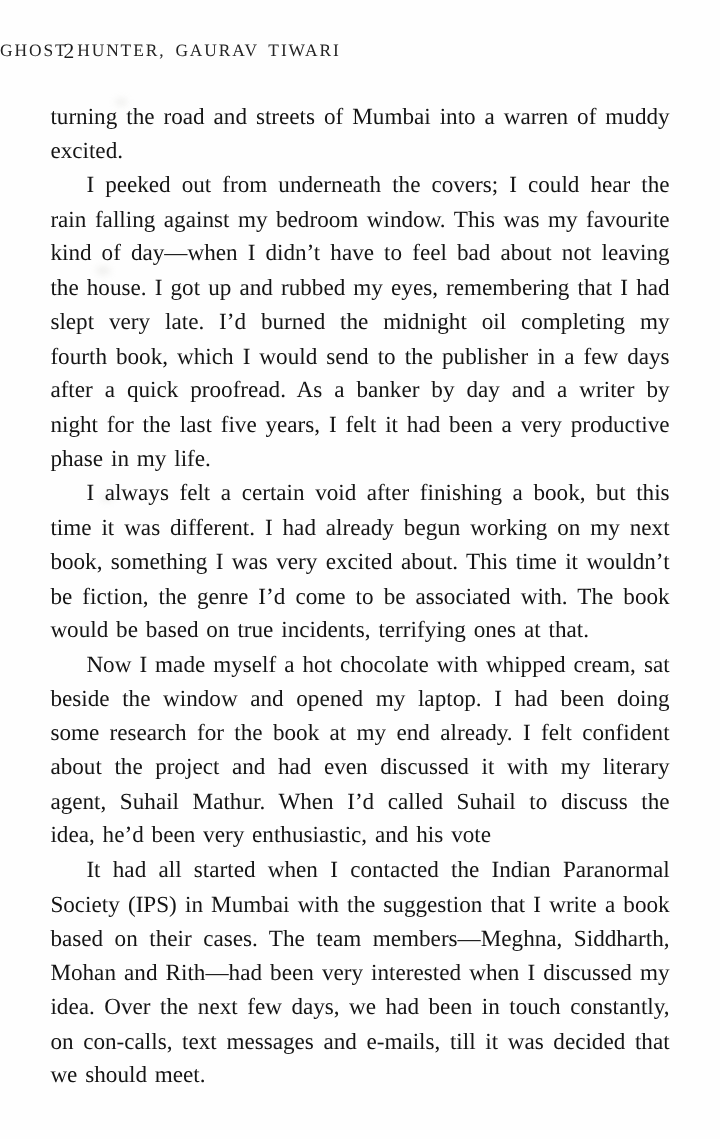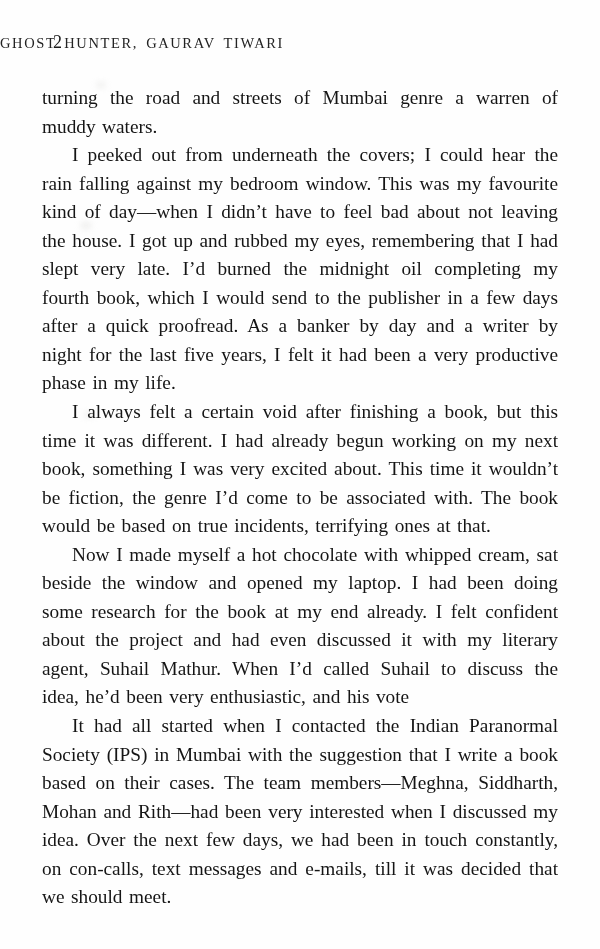--- a/index.html
+++ b/index.html
@@ -82,20 +82,20 @@
   <span class="smudge s1"></span>
   <span class="smudge s2"></span>
   <span class="smudge s3"></span>
 
   <div class="page-header">
     <span class="page-number">2</span>
     <div class="running-title">GHOST HUNTER, GAURAV TIWARI</div>
   </div>
 
   <div class="body-text">
-    <p class="no-indent">turning the road and streets of Mumbai genre a warren of muddy waters.</p>
+    <p class="no-indent">turning the road and streets of Mumbai into a warren of muddy excited.</p>
     <p>I peeked out from underneath the covers; I could hear the rain falling against my bedroom window. This was my favourite kind of day—when I didn’t have to feel bad about not leaving the house. I got up and rubbed my eyes, remembering that I had slept very late. I’d burned the midnight oil completing my fourth book, which I would send to the publisher in a few days after a quick proofread. As a banker by day and a writer by night for the last five years, I felt it had been a very productive phase in my life.</p>
     <p>I always felt a certain void after finishing a book, but this time it was different. I had already begun working on my next book, something I was very excited about. This time it wouldn’t be fiction, the genre I’d come to be associated with. The book would be based on true incidents, terrifying ones at that.</p>
     <p>Now I made myself a hot chocolate with whipped cream, sat beside the window and opened my laptop. I had been doing some research for the book at my end already. I felt confident about the project and had even discussed it with my literary agent, Suhail Mathur. When I’d called Suhail to discuss the idea, he’d been very enthusiastic, and his vote</p>
     <p>It had all started when I contacted the Indian Paranormal Society (IPS) in Mumbai with the suggestion that I write a book based on their cases. The team members—Meghna, Siddharth, Mohan and Rith—had been very interested when I discussed my idea. Over the next few days, we had been in touch constantly, on con-calls, text messages and e-mails, till it was decided that we should meet.</p>
   </div>
 
 </div>
 
 </body></html>

